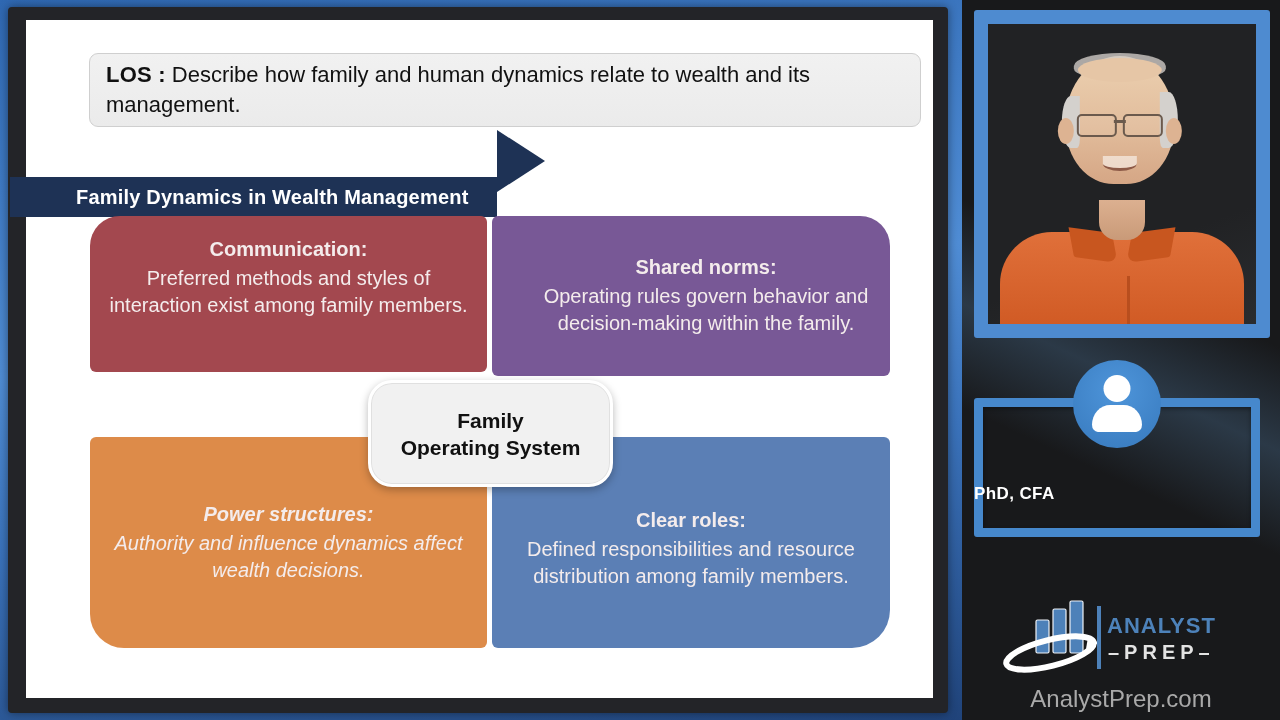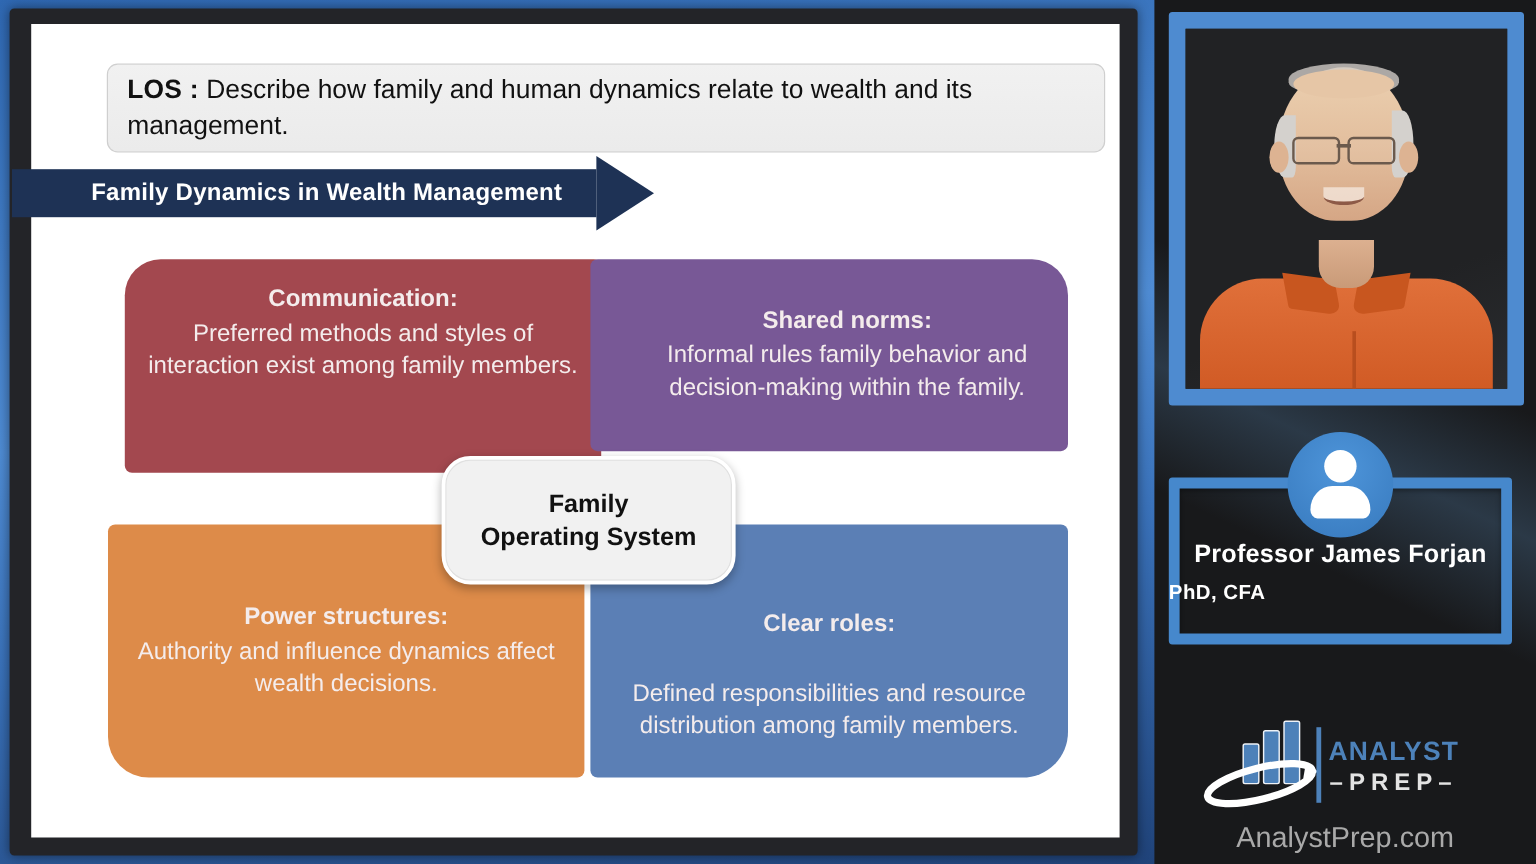--- a/index.html
+++ b/index.html
@@ -27,21 +27,21 @@
   }
   .banner-arrow{
     position:absolute;left:497px;top:130px;width:0;height:0;
     border-left:48px solid #1e3255;border-top:31px solid transparent;border-bottom:31px solid transparent;
   }
   .quad{
     position:absolute;box-sizing:border-box;color:#f4ecec;text-align:center;
     display:flex;flex-direction:column;padding:0 18px;font-size:20px;line-height:27px;
   }
   .quad .q-head{font-weight:bold;margin-bottom:2px;}
-  .quad-communication{left:104px;top:216px;width:397px;height:178px;border-radius:30px 6px 6px 6px;padding-top:20px;}
+  .quad-communication{left:90px;top:216px;width:397px;height:156px;border-radius:30px 6px 6px 6px;padding-top:20px;}
   .quad-shared-norms{left:492px;top:216px;width:398px;height:160px;border-radius:6px 30px 6px 6px;padding-top:38px;padding-left:48px;}
   .quad-power-structures{left:90px;top:437px;width:397px;height:211px;border-radius:6px 6px 6px 34px;padding-top:64px;}
   .quad-clear-roles{left:492px;top:437px;width:398px;height:211px;border-radius:6px 6px 38px 6px;padding-top:70px;}
   .center-box{
     position:absolute;left:368px;top:380px;width:245px;height:107px;box-sizing:border-box;
     background:#f1f1f1;border:3px solid #ffffff;border-radius:24px;
     box-shadow:0 3px 8px rgba(0,0,0,.28),0 0 0 1px #e0e0e0 inset;
     display:flex;flex-direction:column;justify-content:center;text-align:center;
     font-size:21px;font-weight:bold;color:#111;line-height:27px;
   }
@@ -105,38 +105,38 @@
 <body>
 
 <div class="stage">
 
   <div class="slide-frame">
     <div class="los-box">
       <b>LOS :</b><span> Describe how family and human dynamics relate to wealth and its management.</span>
     </div>
   </div>
 
-  <div class="banner" style="background-color: rgb(30, 50, 85);">
+  <div class="banner" style="background-color: rgb(30, 50, 85); margin-top: 36px;">
     <span>Family Dynamics in Wealth Management</span>
   </div>
   <div class="banner-arrow"></div>
 
   <div class="quad quad-communication" style="background-color: rgb(163, 72, 79);">
     <div class="q-head">Communication:</div>
     <div class="q-body">Preferred methods and styles of interaction exist among family members.</div>
   </div>
   <div class="quad quad-shared-norms" style="background-color: rgb(120, 88, 150);">
     <div class="q-head">Shared norms:</div>
-    <div class="q-body">Informal rules family behavior and decision-making within the family.</div>
+    <div class="q-body">Operating rules govern behavior and decision-making within the family.</div>
   </div>
-  <div class="quad quad-power-structures" style="background-color: rgb(221, 139, 73);">
+  <div class="quad quad-power-structures" style="background-color: rgb(221, 139, 73); font-style: italic;">
     <div class="q-head">Power structures:</div>
     <div class="q-body">Authority and influence dynamics affect wealth decisions.</div>
   </div>
-  <div class="quad quad-clear-roles" style="background-color: rgb(91, 127, 181); gap: 29px;">
+  <div class="quad quad-clear-roles" style="background-color: rgb(91, 127, 181);">
     <div class="q-head">Clear roles:</div>
     <div class="q-body">Defined responsibilities and resource distribution among family members.</div>
   </div>
 
   <div class="center-box">
     <span>Family</span>
     <span>Operating System</span>
   </div>
 
   <div class="side-panel">
@@ -164,21 +164,20 @@
           <div class="person-smile"></div>
         </div>
       </div>
     </div>
 
     <div class="presenter-card-frame"></div>
     <div class="presenter-avatar">
       <div class="avatar-head"></div>
       <div class="avatar-body"></div>
     </div>
-    <div class="presenter-name">Professor James Forjan</div>
     <div class="presenter-creds">PhD, CFA</div>
 
     <svg class="logo-svg" width="100" height="80" viewBox="0 0 100 80">
       <rect x="36" y="24" width="13" height="33" rx="1.5" fill="#4d81b9" stroke="#eef2f7" stroke-width="1.2"></rect>
       <rect x="53" y="13" width="13" height="44" rx="1.5" fill="#4d81b9" stroke="#eef2f7" stroke-width="1.2"></rect>
       <rect x="70" y="5" width="13" height="52" rx="1.5" fill="#4d81b9" stroke="#eef2f7" stroke-width="1.2"></rect>
       <g transform="rotate(-14 50 57)">
         <ellipse cx="50" cy="57" rx="45" ry="13" fill="none" stroke="#ffffff" stroke-width="6"></ellipse>
       </g>
       <polygon points="88,41 99,47 86,53" fill="#ffffff"></polygon>

